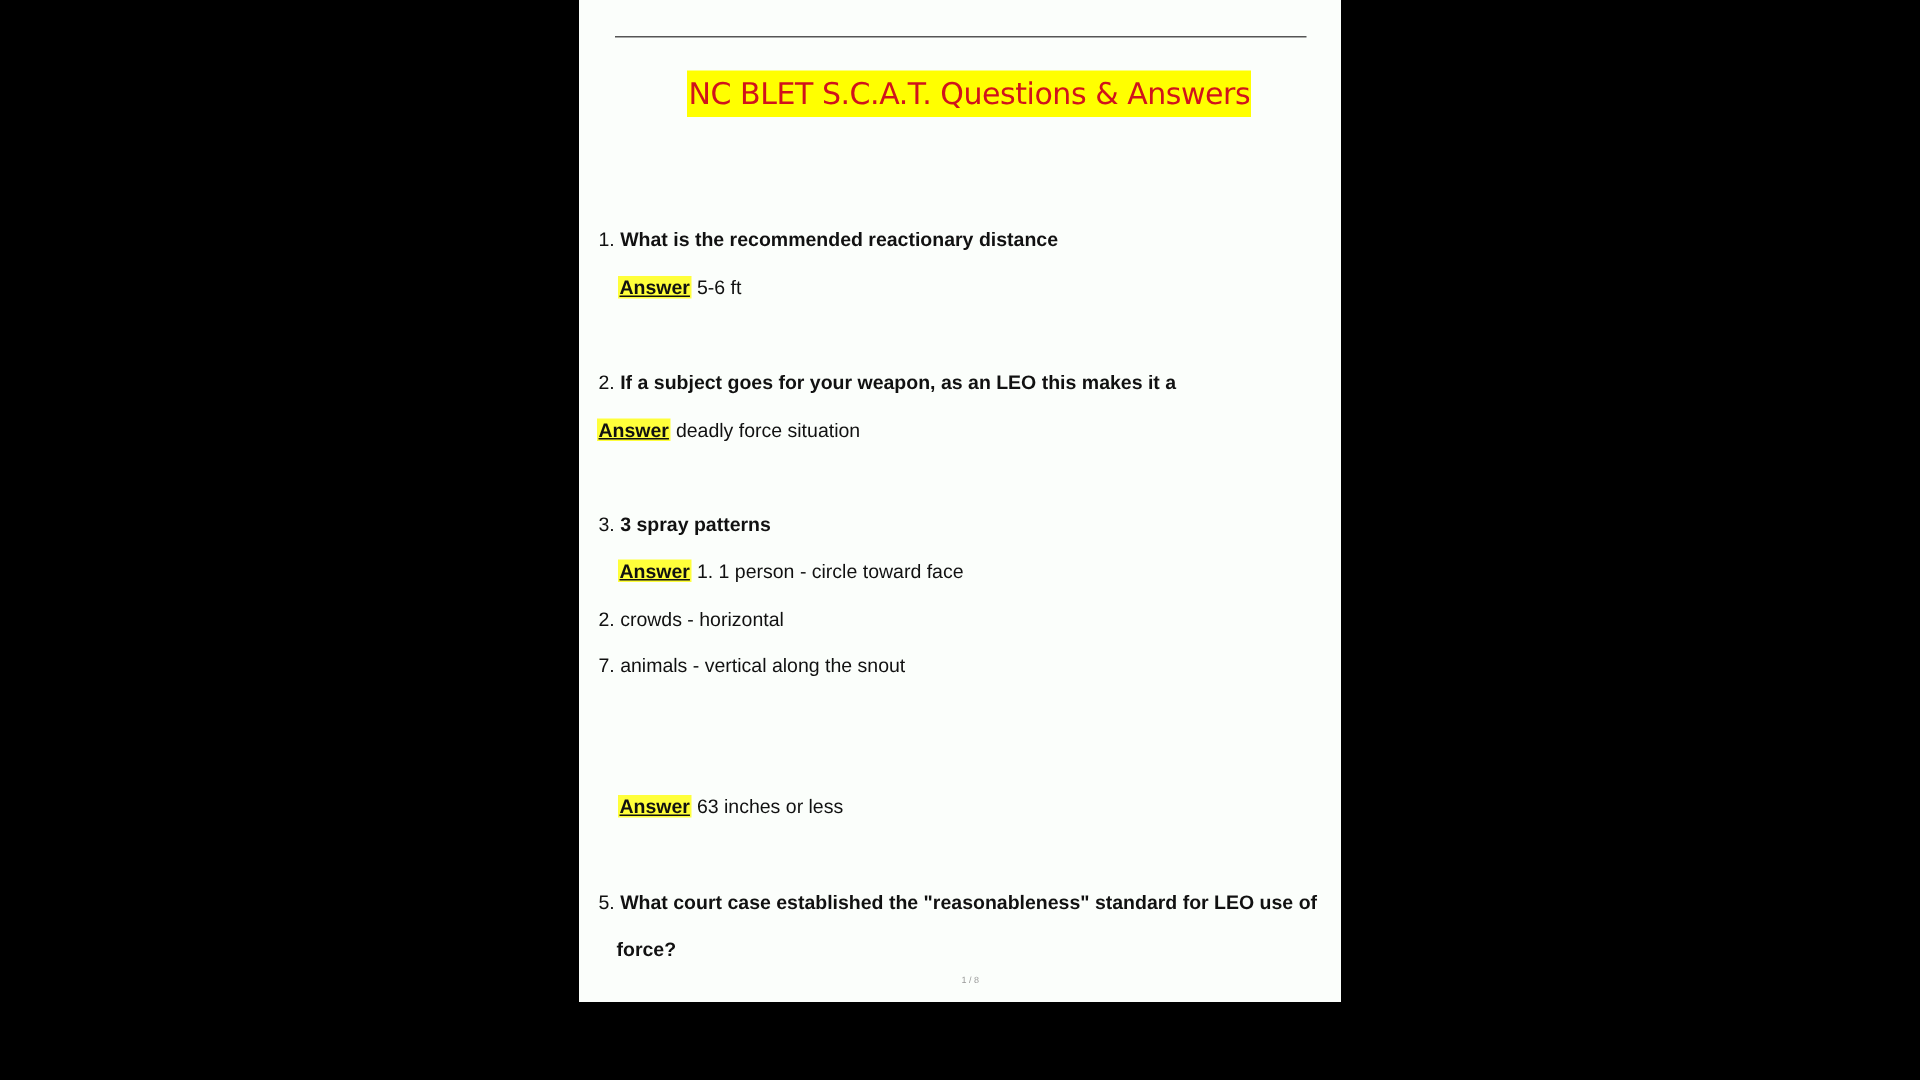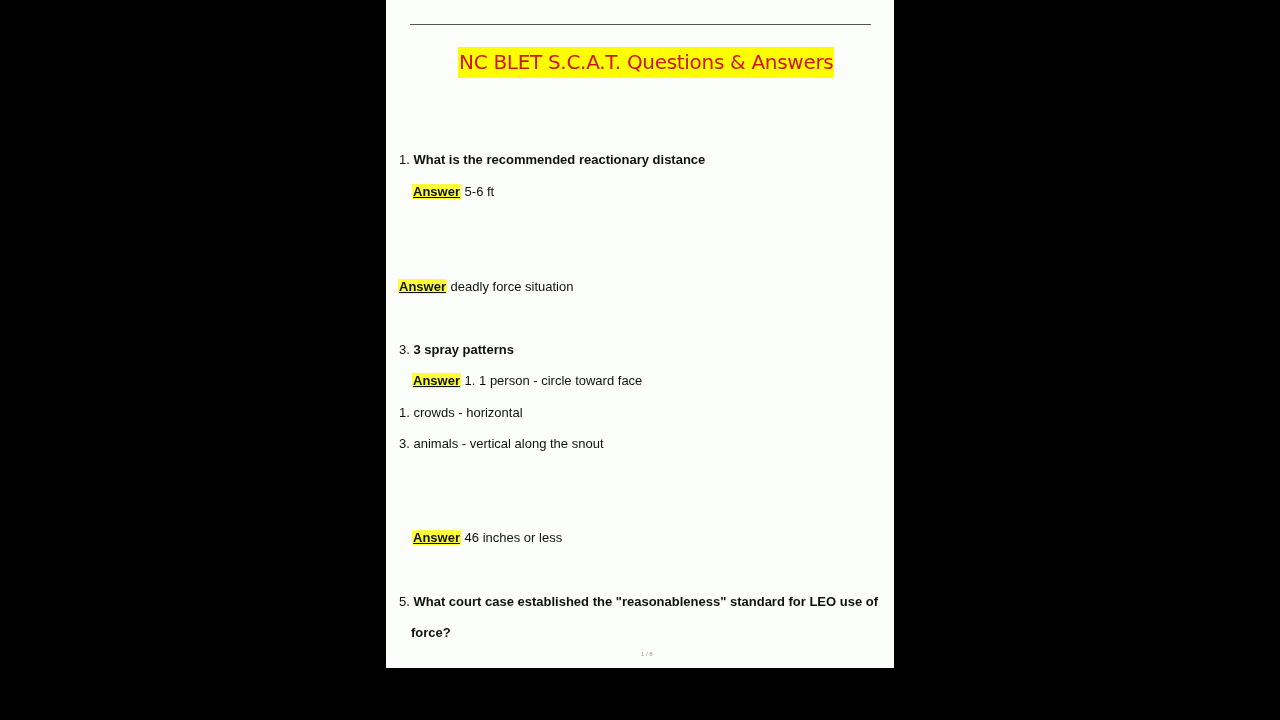--- a/index.html
+++ b/index.html
@@ -44,39 +44,43 @@
 
   <div class="line" style="left:13px; top:152px;">
     <span class="num">1.</span>
     <span class="q">What is the recommended reactionary distance</span>
   </div>
   <div class="line" style="left:26px; top:184px;">
     <span class="ans-label">Answer</span>
     <span>5-6 ft</span>
   </div>
 
+  <div class="line" style="left:13px; top:247px;">
+    <span class="num">2.</span>
+    <span class="q">If a subject goes for your weapon, as an LEO this makes it a</span>
+  </div>
   <div class="line" style="left:12px; top:279px;">
     <span class="ans-label">Answer</span>
     <span>deadly force situation</span>
   </div>
 
   <div class="line" style="left:13px; top:342px;">
     <span class="num">3.</span>
     <span class="q">3 spray patterns</span>
   </div>
   <div class="line" style="left:26px; top:373px;">
     <span class="ans-label">Answer</span>
     <span>1. 1 person - circle toward face</span>
   </div>
-  <div class="line" style="left:13px; top:405px;">1. crowds - horizontal</div>
-  <div class="line" style="left:13px; top:436px;">3. animals - vertical along the snout</div>
+  <div class="line" style="left:13px; top:405px;">2. crowds - horizontal</div>
+  <div class="line" style="left:13px; top:436px;">7. animals - vertical along the snout</div>
 
   <div class="line" style="left:26px; top:530px;">
     <span class="ans-label">Answer</span>
-    <span>46 inches or less</span>
+    <span>63 inches or less</span>
   </div>
 
   <div class="line" style="left:13px; top:594px;">
     <span class="num">5.</span>
     <span class="q">What court case established the "reasonableness" standard for LEO use of</span>
   </div>
   <div class="line q" style="left:13px; top:625px;margin-left:12px;">force?</div>
 
   <div class="footer">1 / 8</div>
 

